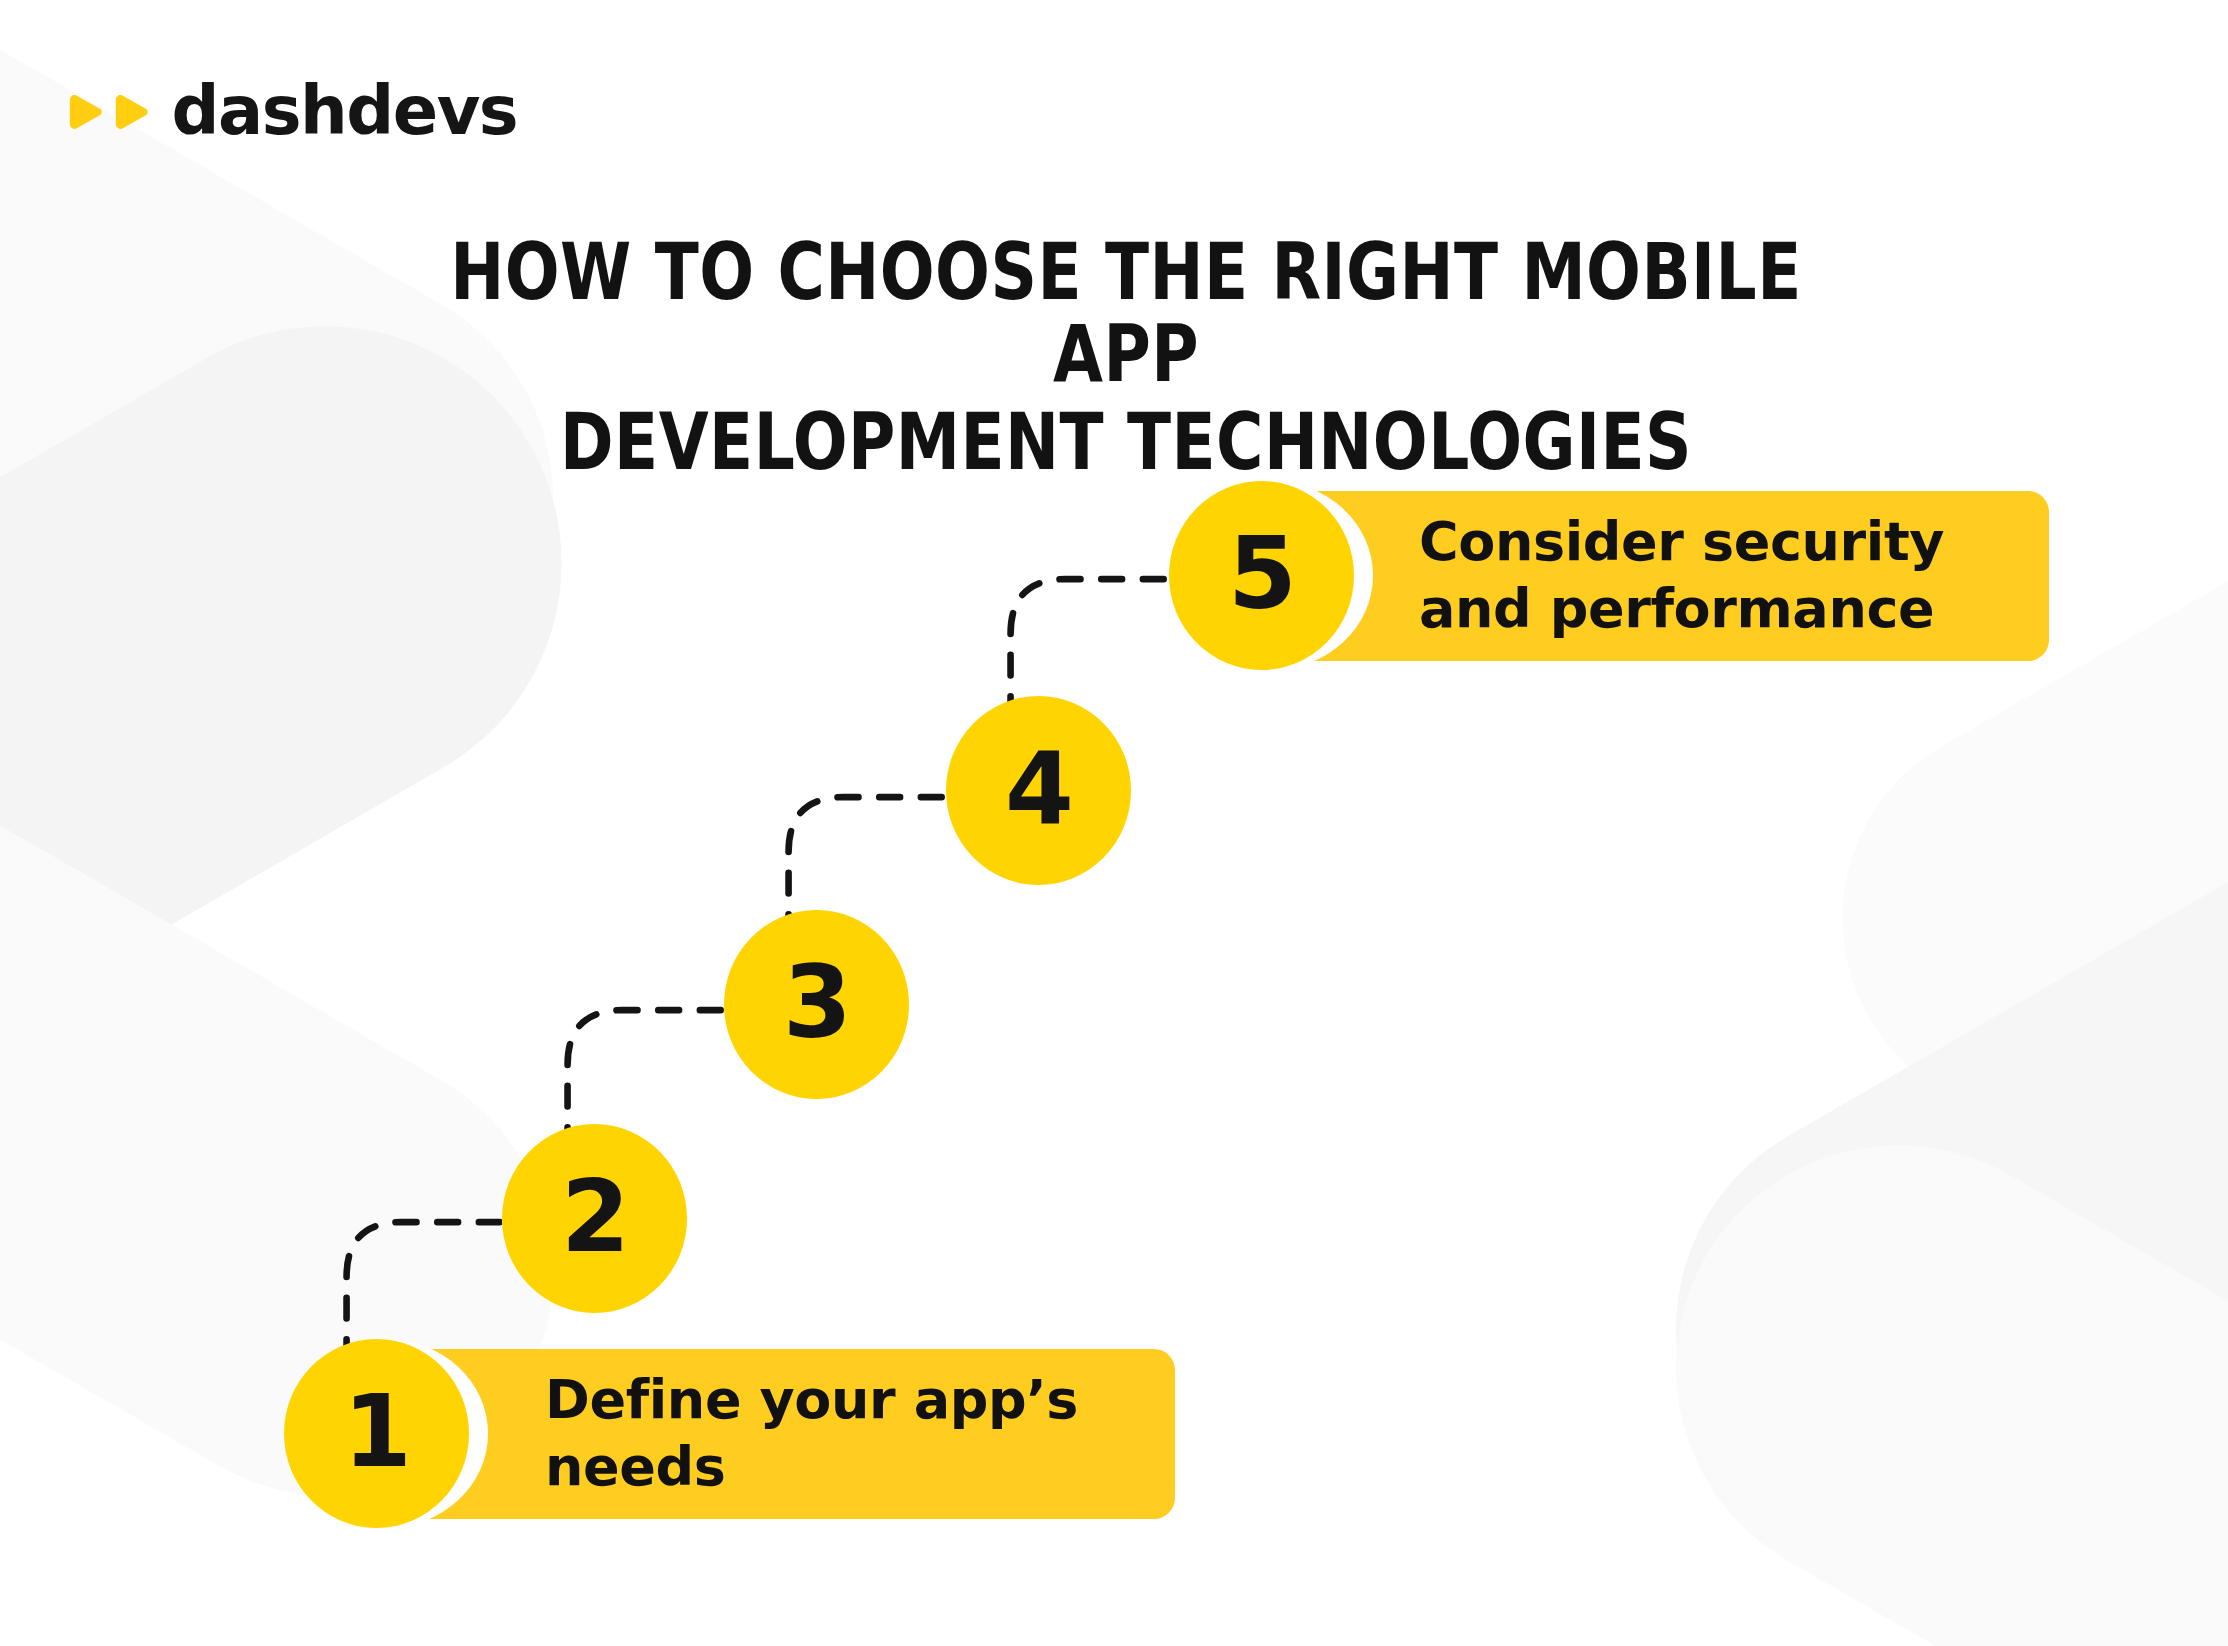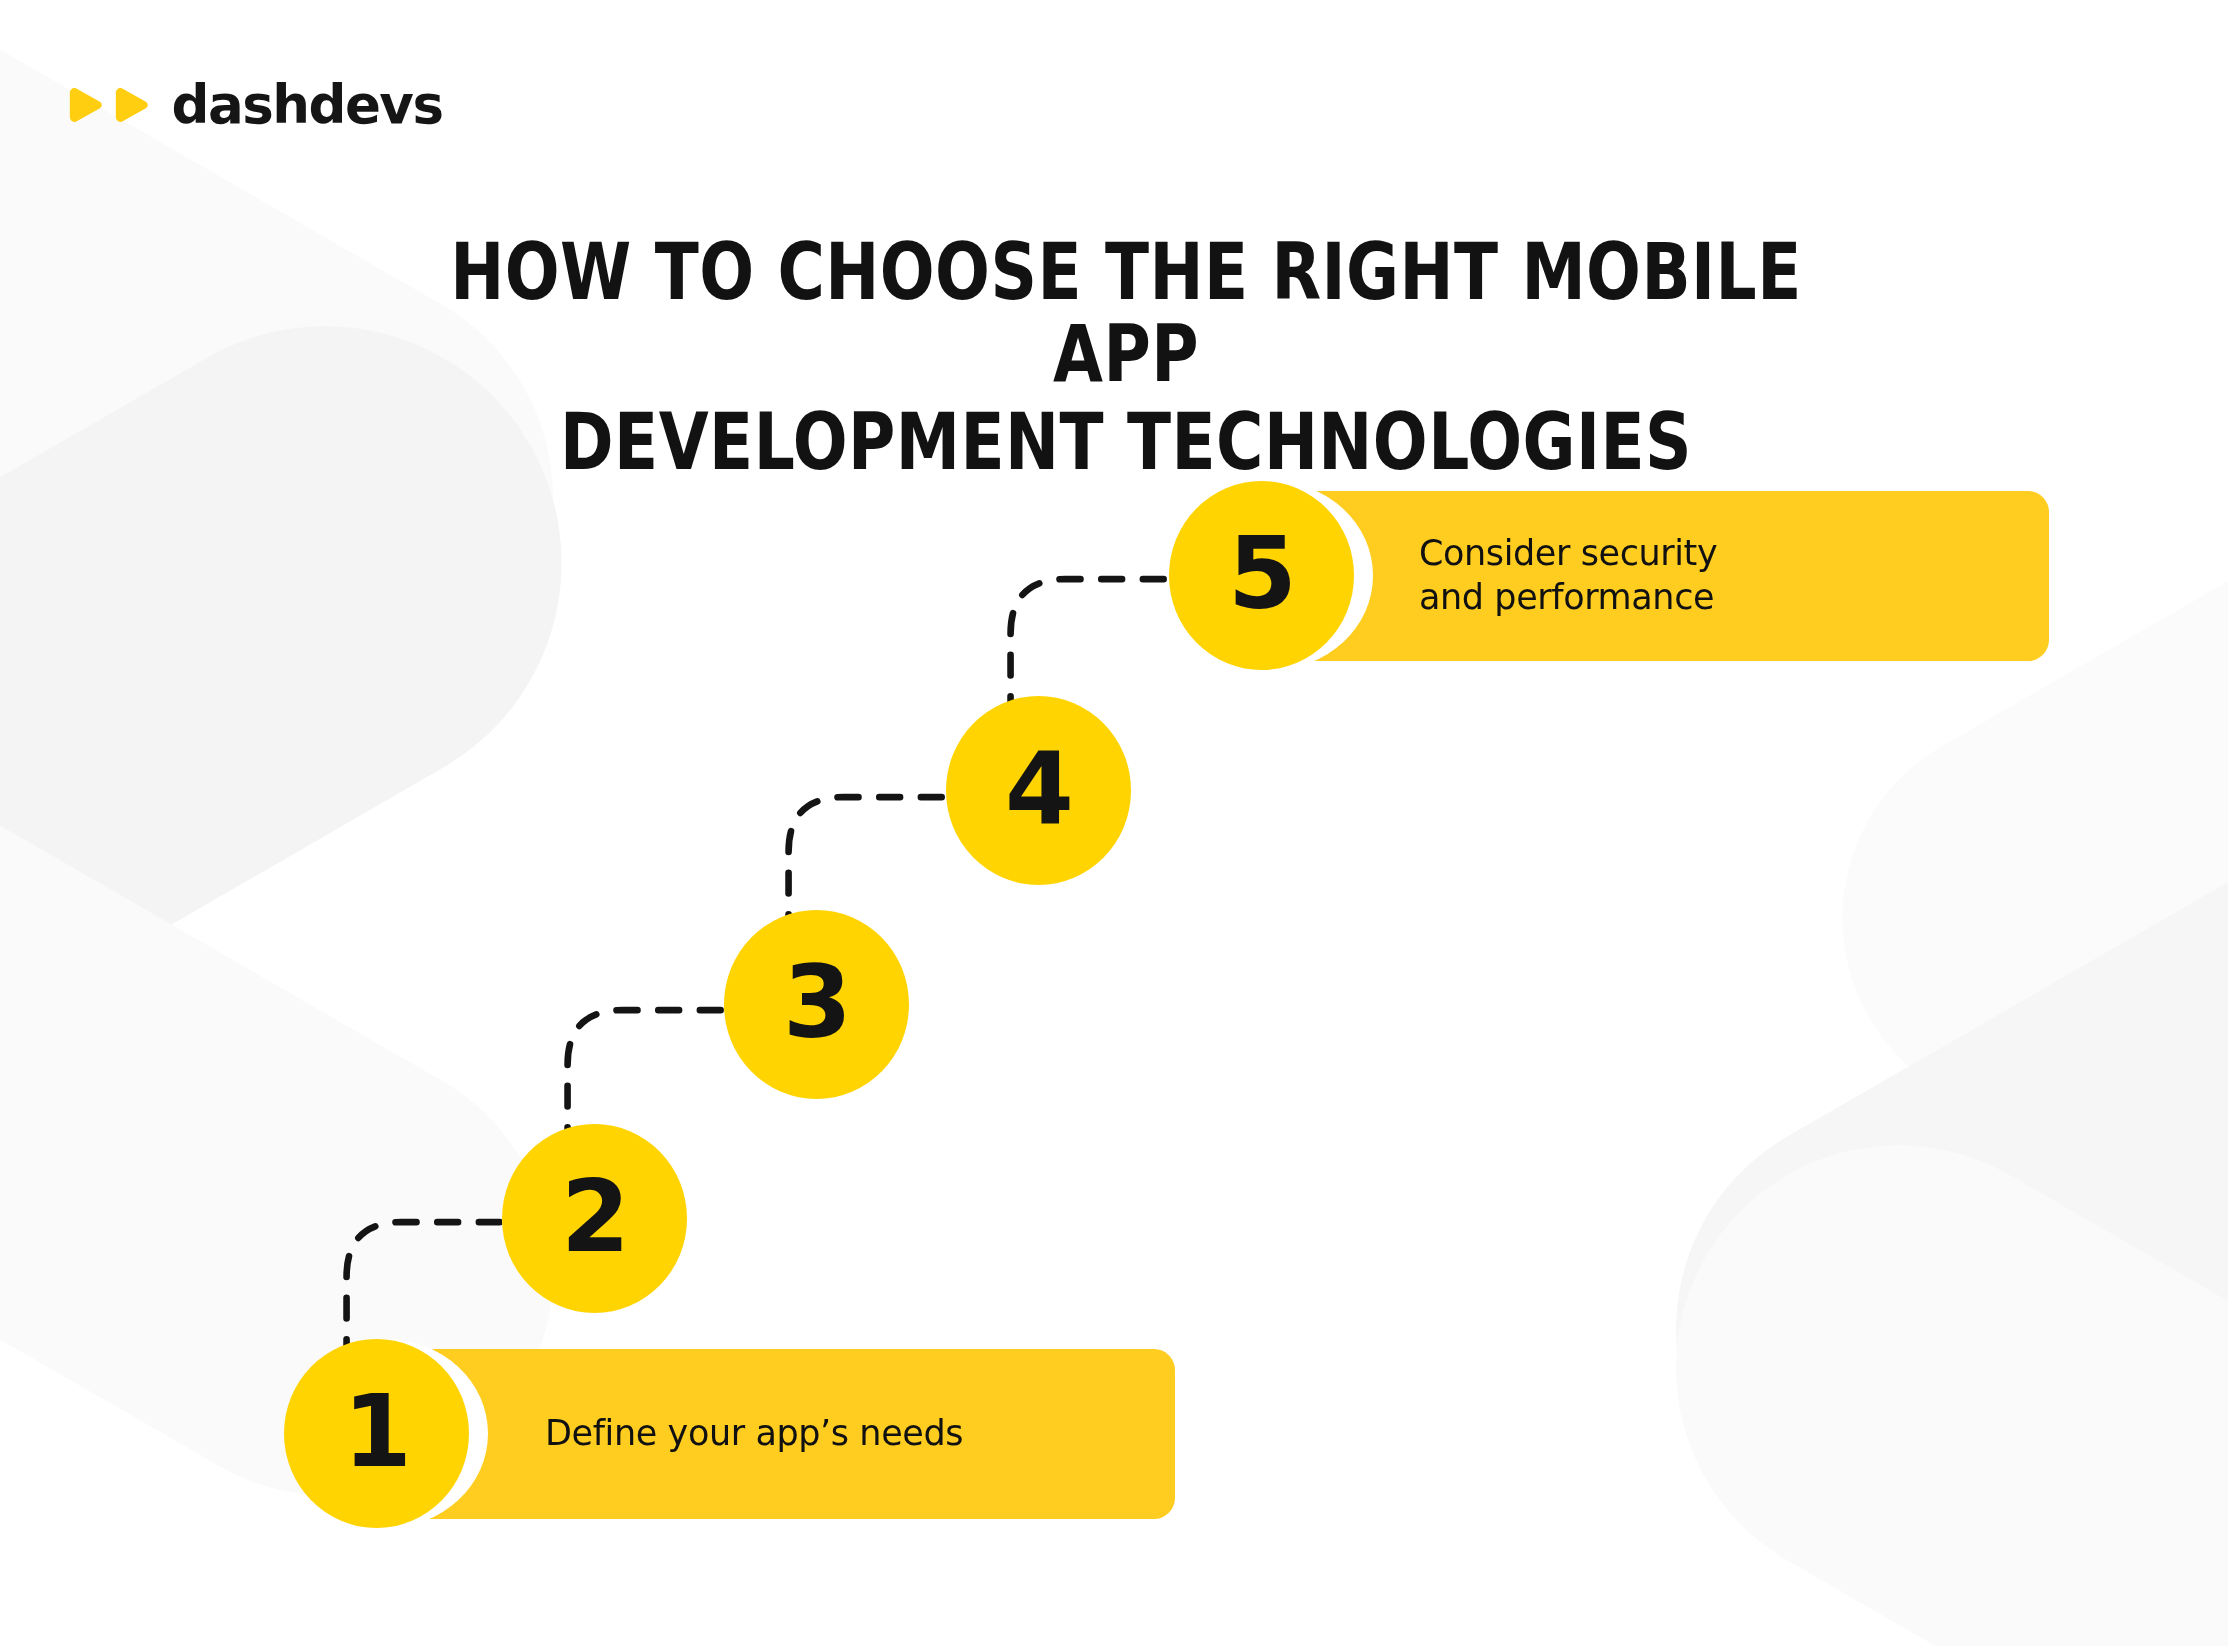--- a/index.html
+++ b/index.html
@@ -19,21 +19,21 @@
   .bgL2{width:1136px;height:473px;left:-530px;top:492px;background:#f4f4f5;transform:rotate(-30deg);}
   .bgL3{width:1088px;height:445px;left:-492px;top:890px;background:#fafafa;transform:rotate(30deg);}
   .bgR1{width:1088px;height:445px;right:-492px;top:946px;background:#f6f6f7;transform:rotate(-30deg);}
   .bgR2{width:1088px;height:445px;right:-492px;top:1306px;background:#fafafa;transform:rotate(30deg);}
   .bgR3{width:852px;height:397px;right:-435px;top:606px;background:#fbfbfc;transform:rotate(-30deg);}
 
   
   #logo{position:absolute;left:66px;top:78px;display:flex;align-items:center;gap:23px;z-index:5;}
   #logo-mark{display:flex;align-items:center;gap:8.5px;}
   .tri{width:37px;height:36px;}
-  #logo-text{font-family:"DejaVu Sans", sans-serif;font-weight:700;font-size:53px;letter-spacing:-1.5px;color:#151515;line-height:1;text-align:center;}
+  #logo-text{font-family:"DejaVu Sans", sans-serif;font-weight:700;font-size:67px;letter-spacing:-1.5px;color:#151515;line-height:1;text-align:center;}
 
   
   #title{
     position:absolute;left:312px;top:180px;width:1628px;z-index:5;
     font-family:"DejaVu Sans Condensed","Liberation Sans Narrow","Liberation Sans", sans-serif;
     font-weight:900;font-size:78px;line-height:1.05;color:#121212;
     letter-spacing:0.5px;text-align:center;
     transform:scaleX(0.92);transform-origin:center top;
     text-transform:uppercase;
   }
@@ -44,21 +44,21 @@
   #steps{position:absolute;inset:0;z-index:4;}
   .step{position:absolute;height:189px;}
   .bar{
     position:absolute;top:9.5px;height:170px;
     background:#FFCD1F;border-radius:21px;
     display:flex;align-items:center;
     box-sizing:border-box;
   }
   .bar-text{
     font-family:"DejaVu Sans","Liberation Sans", sans-serif;
-    font-weight:400;font-size:35px;line-height:1.24;color:#111111;
+    font-weight:700;font-size:54px;line-height:1.24;color:#111111;
     letter-spacing:-0.4px;white-space:pre-line;
   }
   .circle-wrap{position:absolute;top:0;left:0;width:204px;height:189px;}
   .ring{
     position:absolute;left:0;top:0;width:204px;height:189px;border-radius:50%;
     background:#ffffff;
   }
   .circle{
     position:absolute;left:0;top:0;width:185px;height:189px;border-radius:50%;
     background:#FFD400;

